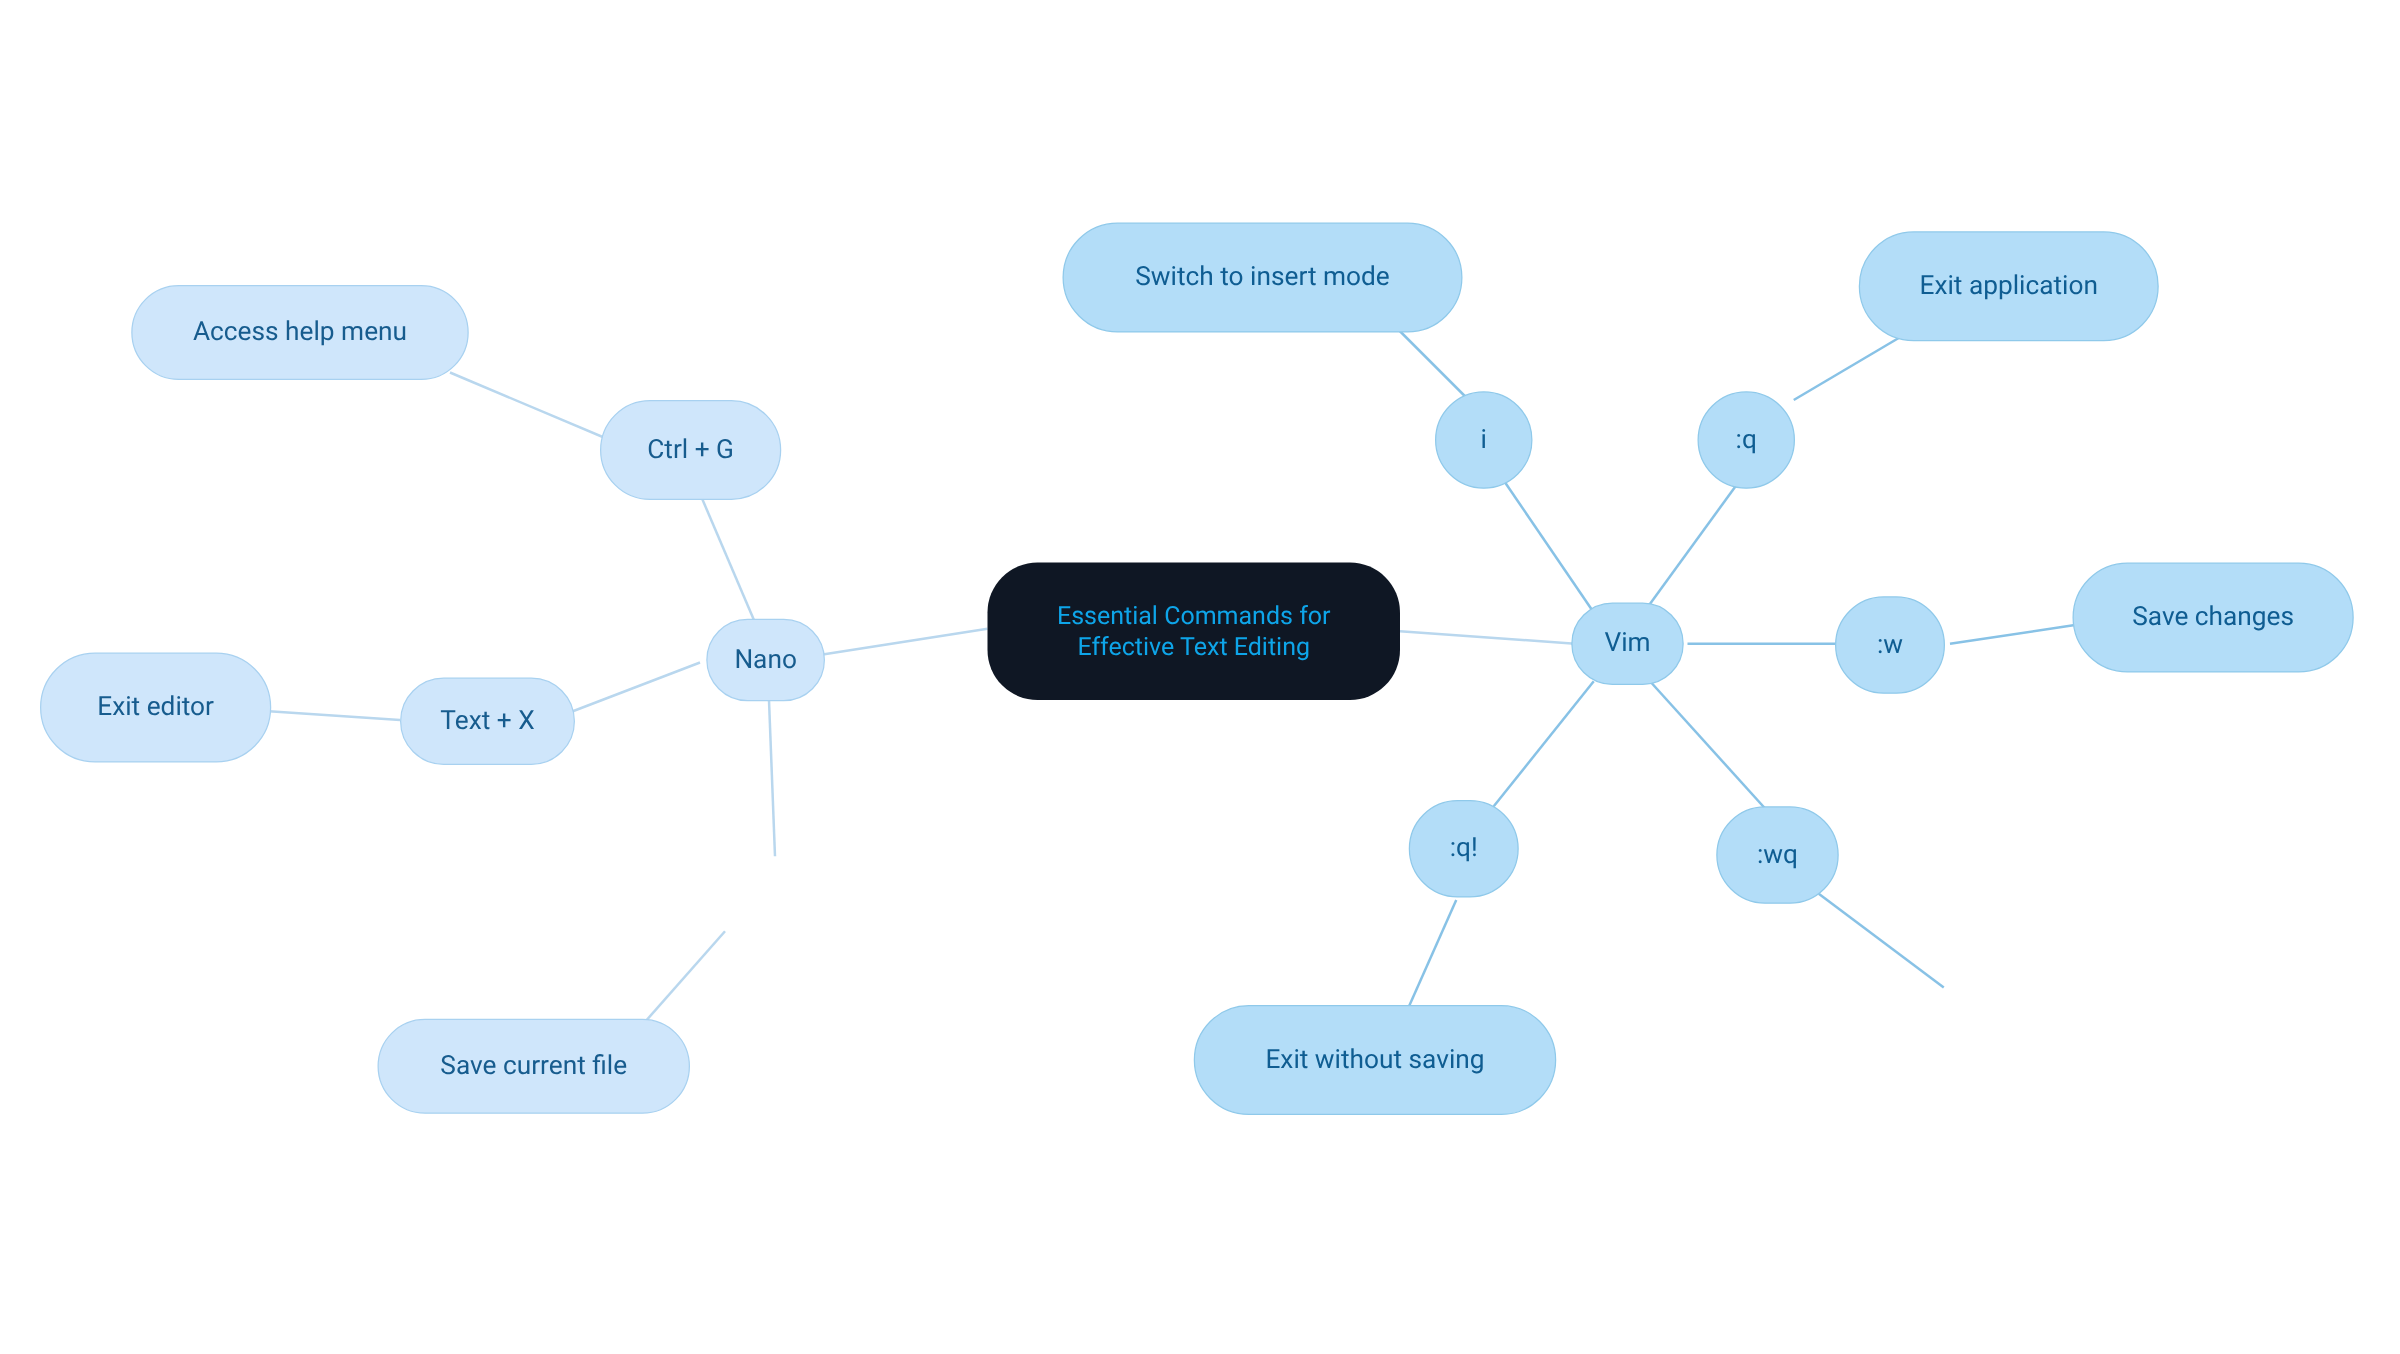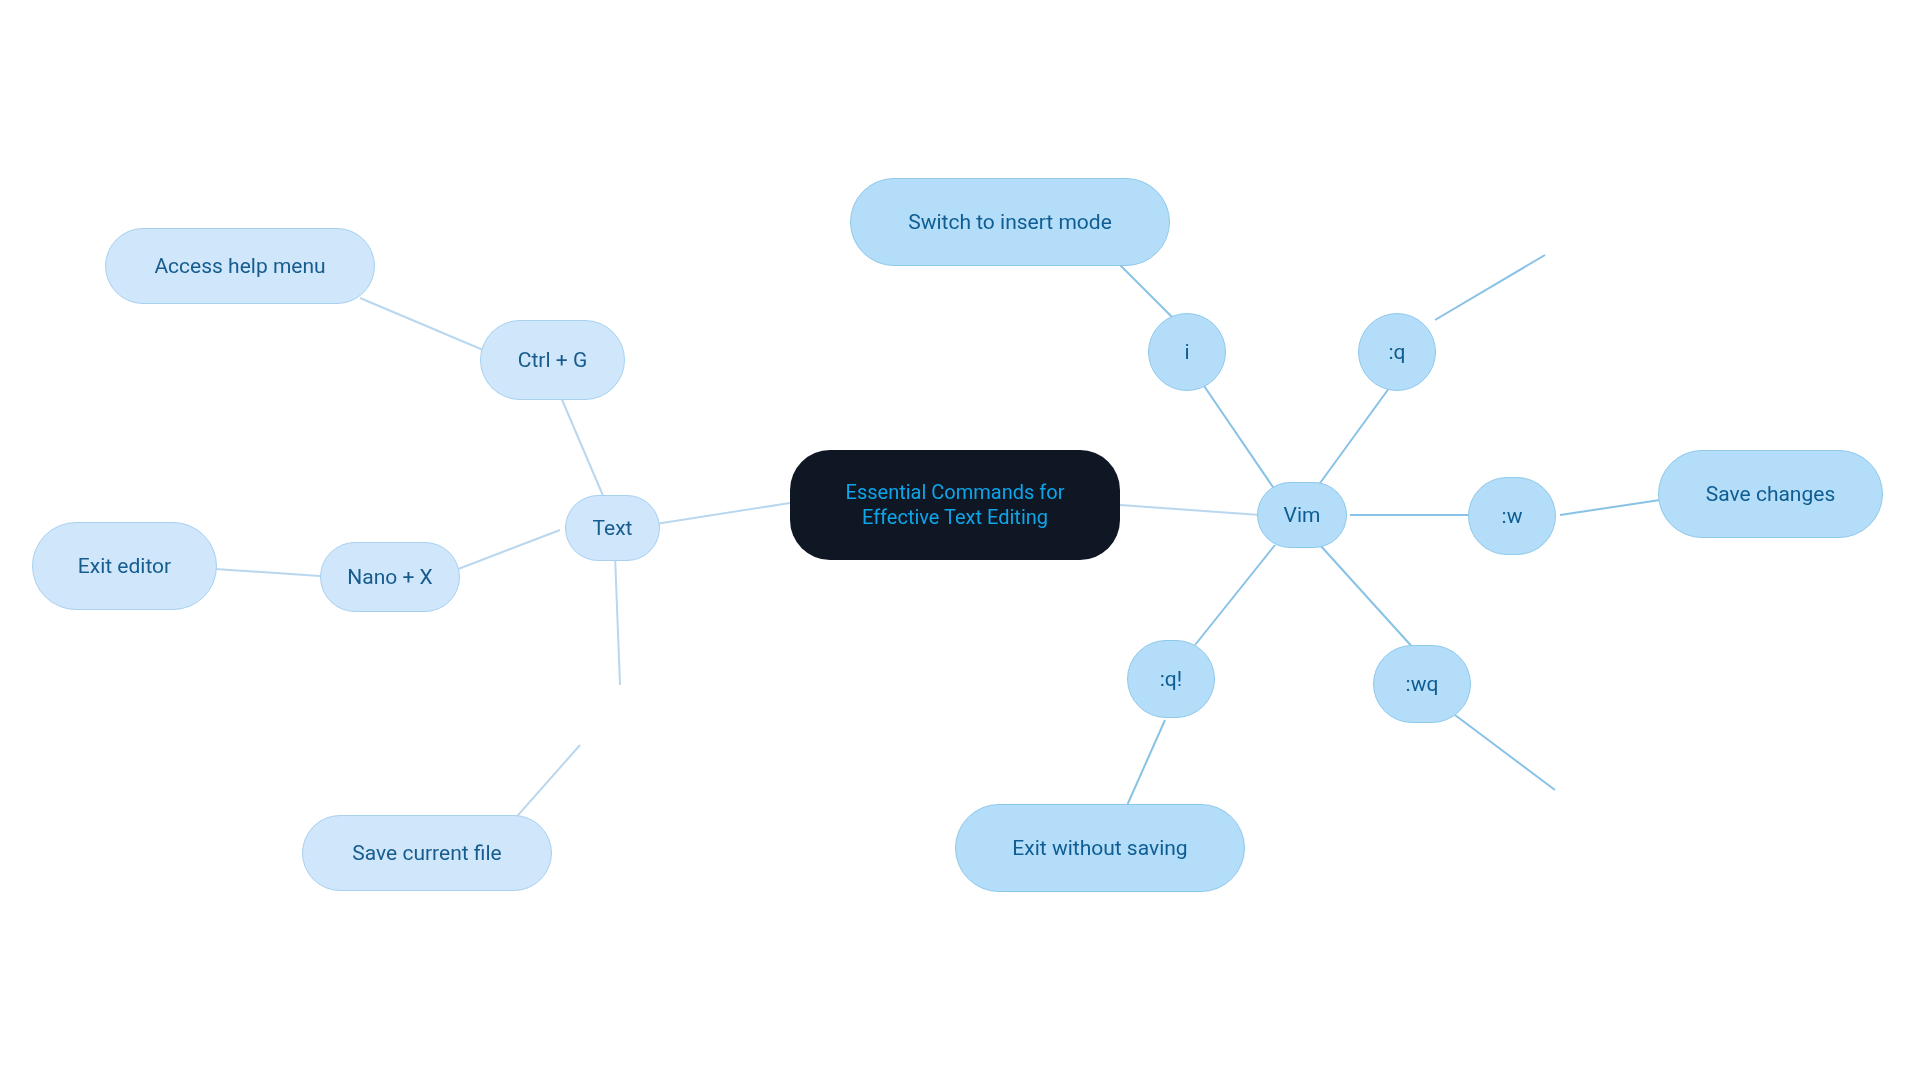--- a/index.html
+++ b/index.html
@@ -103,32 +103,32 @@
 
       <line x1="1165" y1="720" x2="1125" y2="810"></line>
     </g>
   </svg>
 
   <div class="node root" style="left:790px; top:450px; width:330px; height:110px;">
     <span>Essential Commands for<br>Effective Text Editing</span>
   </div>
 
   <div class="node branch" style="left:565px; top:495px; width:95px; height:66px;">
-    <span>Text</span>
+    <span>Nano</span>
   </div>
 
   <div class="node branch" style="left:480px; top:320px; width:145px; height:80px;">
     <span>Ctrl + G</span>
   </div>
   <div class="node branch" style="left:105px; top:228px; width:270px; height:76px;">
     <span>Access help menu</span>
   </div>
 
   <div class="node branch" style="left:320px; top:542px; width:140px; height:70px;">
-    <span>Nano + X</span>
+    <span>Text + X</span>
   </div>
   <div class="node branch" style="left:32px; top:522px; width:185px; height:88px;">
     <span>Exit editor</span>
   </div>
 
   <div class="node branch" style="left:302px; top:815px; width:250px; height:76px;">
     <span>Save current file</span>
   </div>
 
   <div class="node branch vim-side" style="left:1257px; top:482px; width:90px; height:66px;">
@@ -138,20 +138,23 @@
   <div class="node branch vim-side" style="left:1148px; top:313px; width:78px; height:78px;">
     <span>i</span>
   </div>
   <div class="node branch vim-side" style="left:850px; top:178px; width:320px; height:88px;">
     <span>Switch to insert mode</span>
   </div>
 
   <div class="node branch vim-side" style="left:1358px; top:313px; width:78px; height:78px;">
     <span>:q</span>
   </div>
+  <div class="node branch vim-side" style="left:1487px; top:185px; width:240px; height:88px;">
+    <span>Exit application</span>
+  </div>
 
   <div class="node branch vim-side" style="left:1468px; top:477px; width:88px; height:78px;">
     <span>:w</span>
   </div>
   <div class="node branch vim-side" style="left:1658px; top:450px; width:225px; height:88px;">
     <span>Save changes</span>
   </div>
 
   <div class="node branch vim-side" style="left:1373px; top:645px; width:98px; height:78px;">
     <span>:wq</span>

